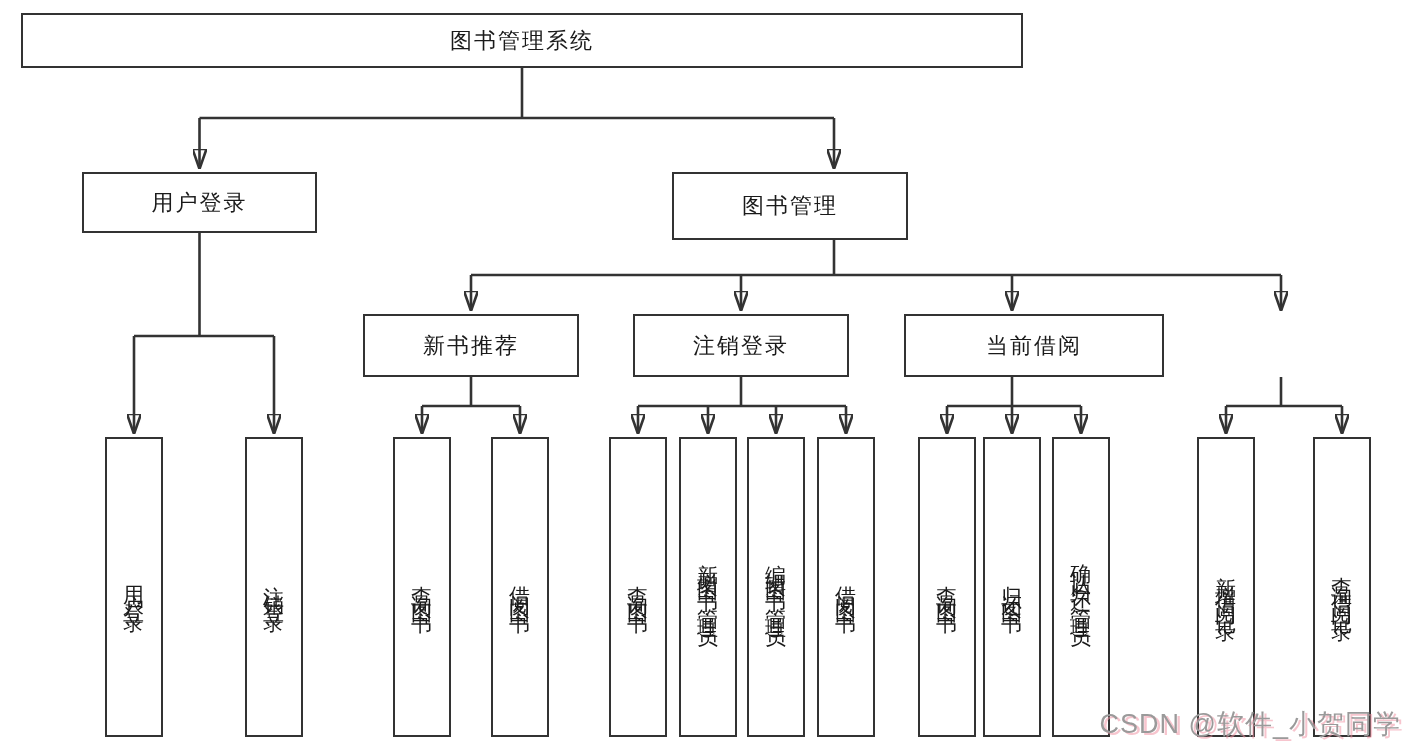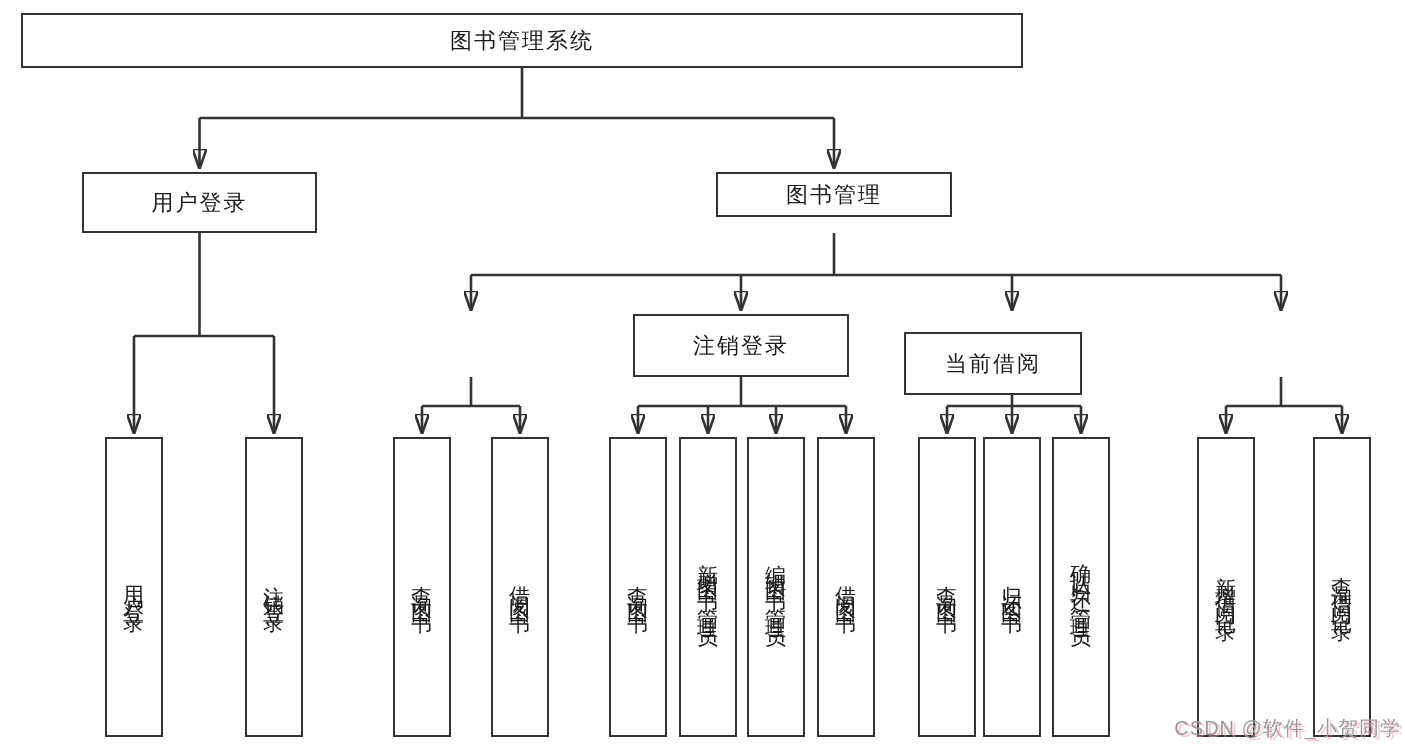--- a/index.html
+++ b/index.html
@@ -15,21 +15,21 @@
     box-sizing:border-box;display:flex;align-items:center;justify-content:center;
     color:#1a1a1a;
     text-align:right;
   }
   .h-node{font-size:22px;letter-spacing:2px;white-space:nowrap;}
   .v-node span{
     writing-mode:vertical-rl;text-orientation:mixed;
     font-size:21px;letter-spacing:9px;line-height:1;
   }
   .watermark{
-    position:absolute;right:4px;bottom:5px;font-size:20px;letter-spacing:1px;
+    position:absolute;right:4px;bottom:5px;font-size:27px;letter-spacing:1px;
     color:#9a9a9a;text-shadow:3px 2px 0 rgba(240,150,165,.55);white-space:nowrap;
   }
 </style>
 </head>
 <body>
 
 <div class="stage">
 
   <svg class="wires" width="1405" height="747">
     <defs>
@@ -93,28 +93,31 @@
     </g>
   </svg>
 
   <div class="node h-node" style="left:21px;top:13px;width:1002px;height:55px">
     <span>图书管理系统</span>
   </div>
 
   <div class="node h-node" style="left:82px;top:172px;width:235px;height:61px">
     <span>用户登录</span>
   </div>
-  <div class="node h-node" style="left:716px;top:172px;width:236px;height:45px">
+  <div class="node h-node" style="left:672px;top:172px;width:236px;height:68px">
     <span>图书管理</span>
   </div>
 
+  <div class="node h-node" style="left:363px;top:314px;width:216px;height:63px">
+    <span>新书推荐</span>
+  </div>
   <div class="node h-node" style="left:633px;top:314px;width:216px;height:63px">
     <span>注销登录</span>
   </div>
-  <div class="node h-node" style="left:904px;top:332px;width:178px;height:63px">
+  <div class="node h-node" style="left:904px;top:314px;width:260px;height:63px">
     <span>当前借阅</span>
   </div>
 
   <div class="node v-node" style="left:105px;top:437px;width:58px;height:300px">
     <span>用户登录</span>
   </div>
   <div class="node v-node" style="left:245px;top:437px;width:58px;height:300px">
     <span>注销登录</span>
   </div>
 

